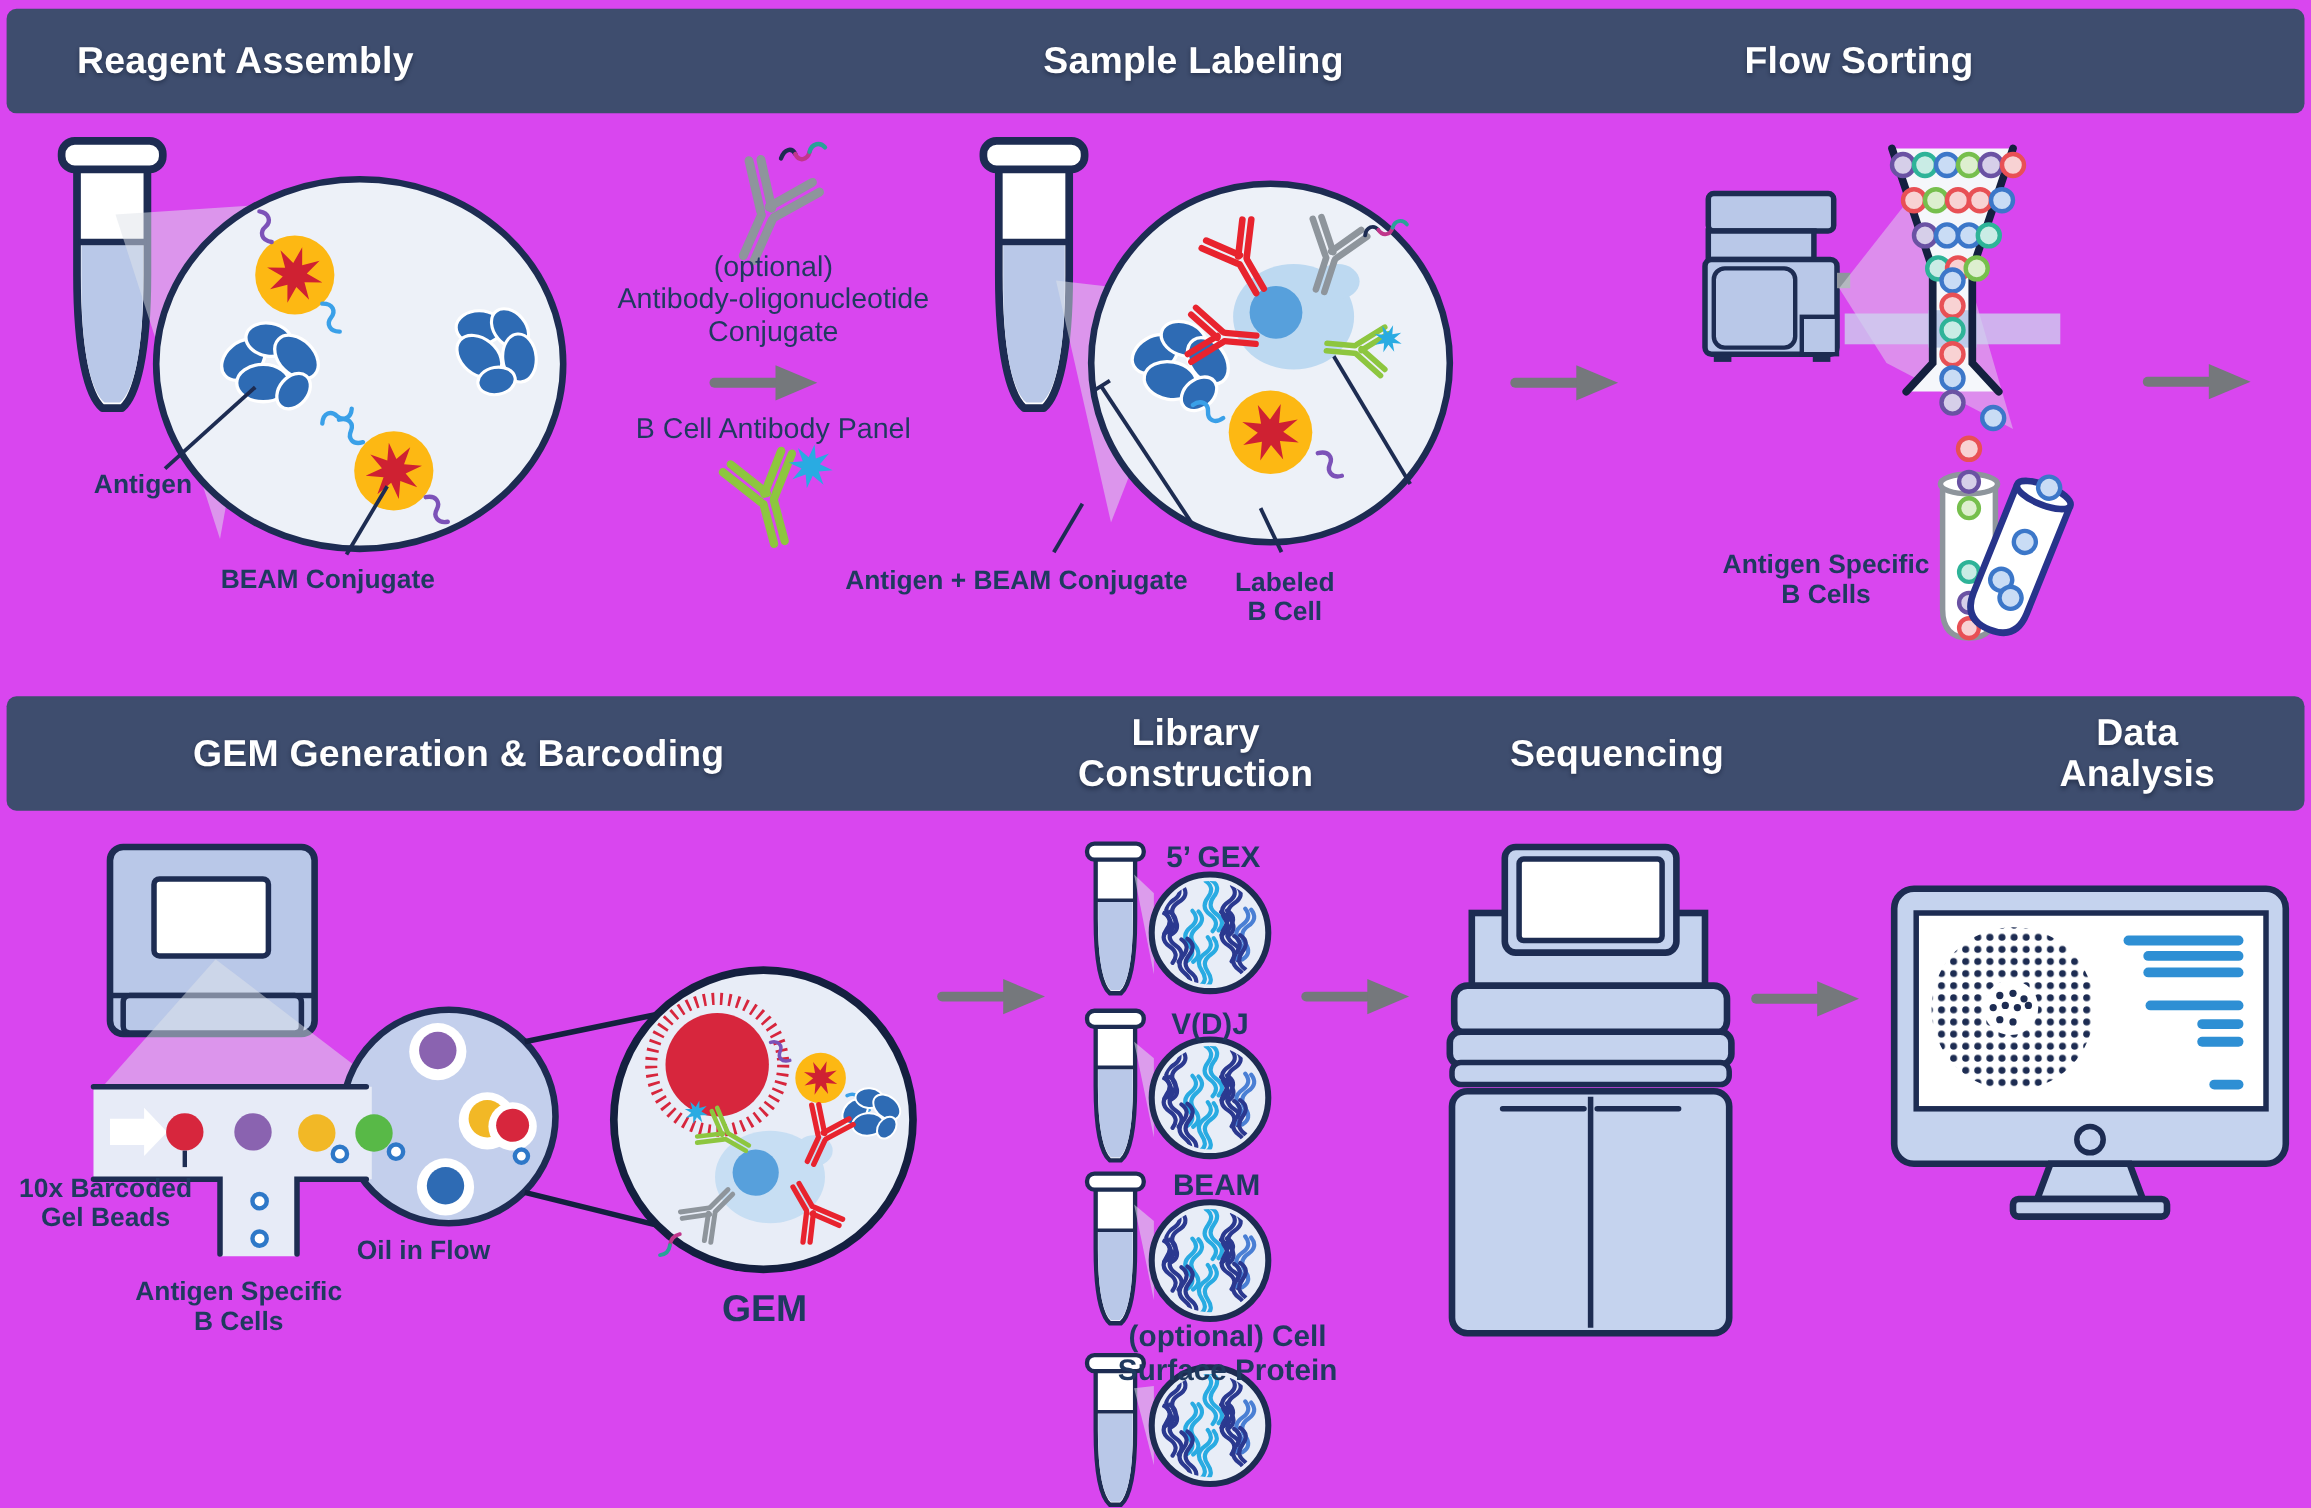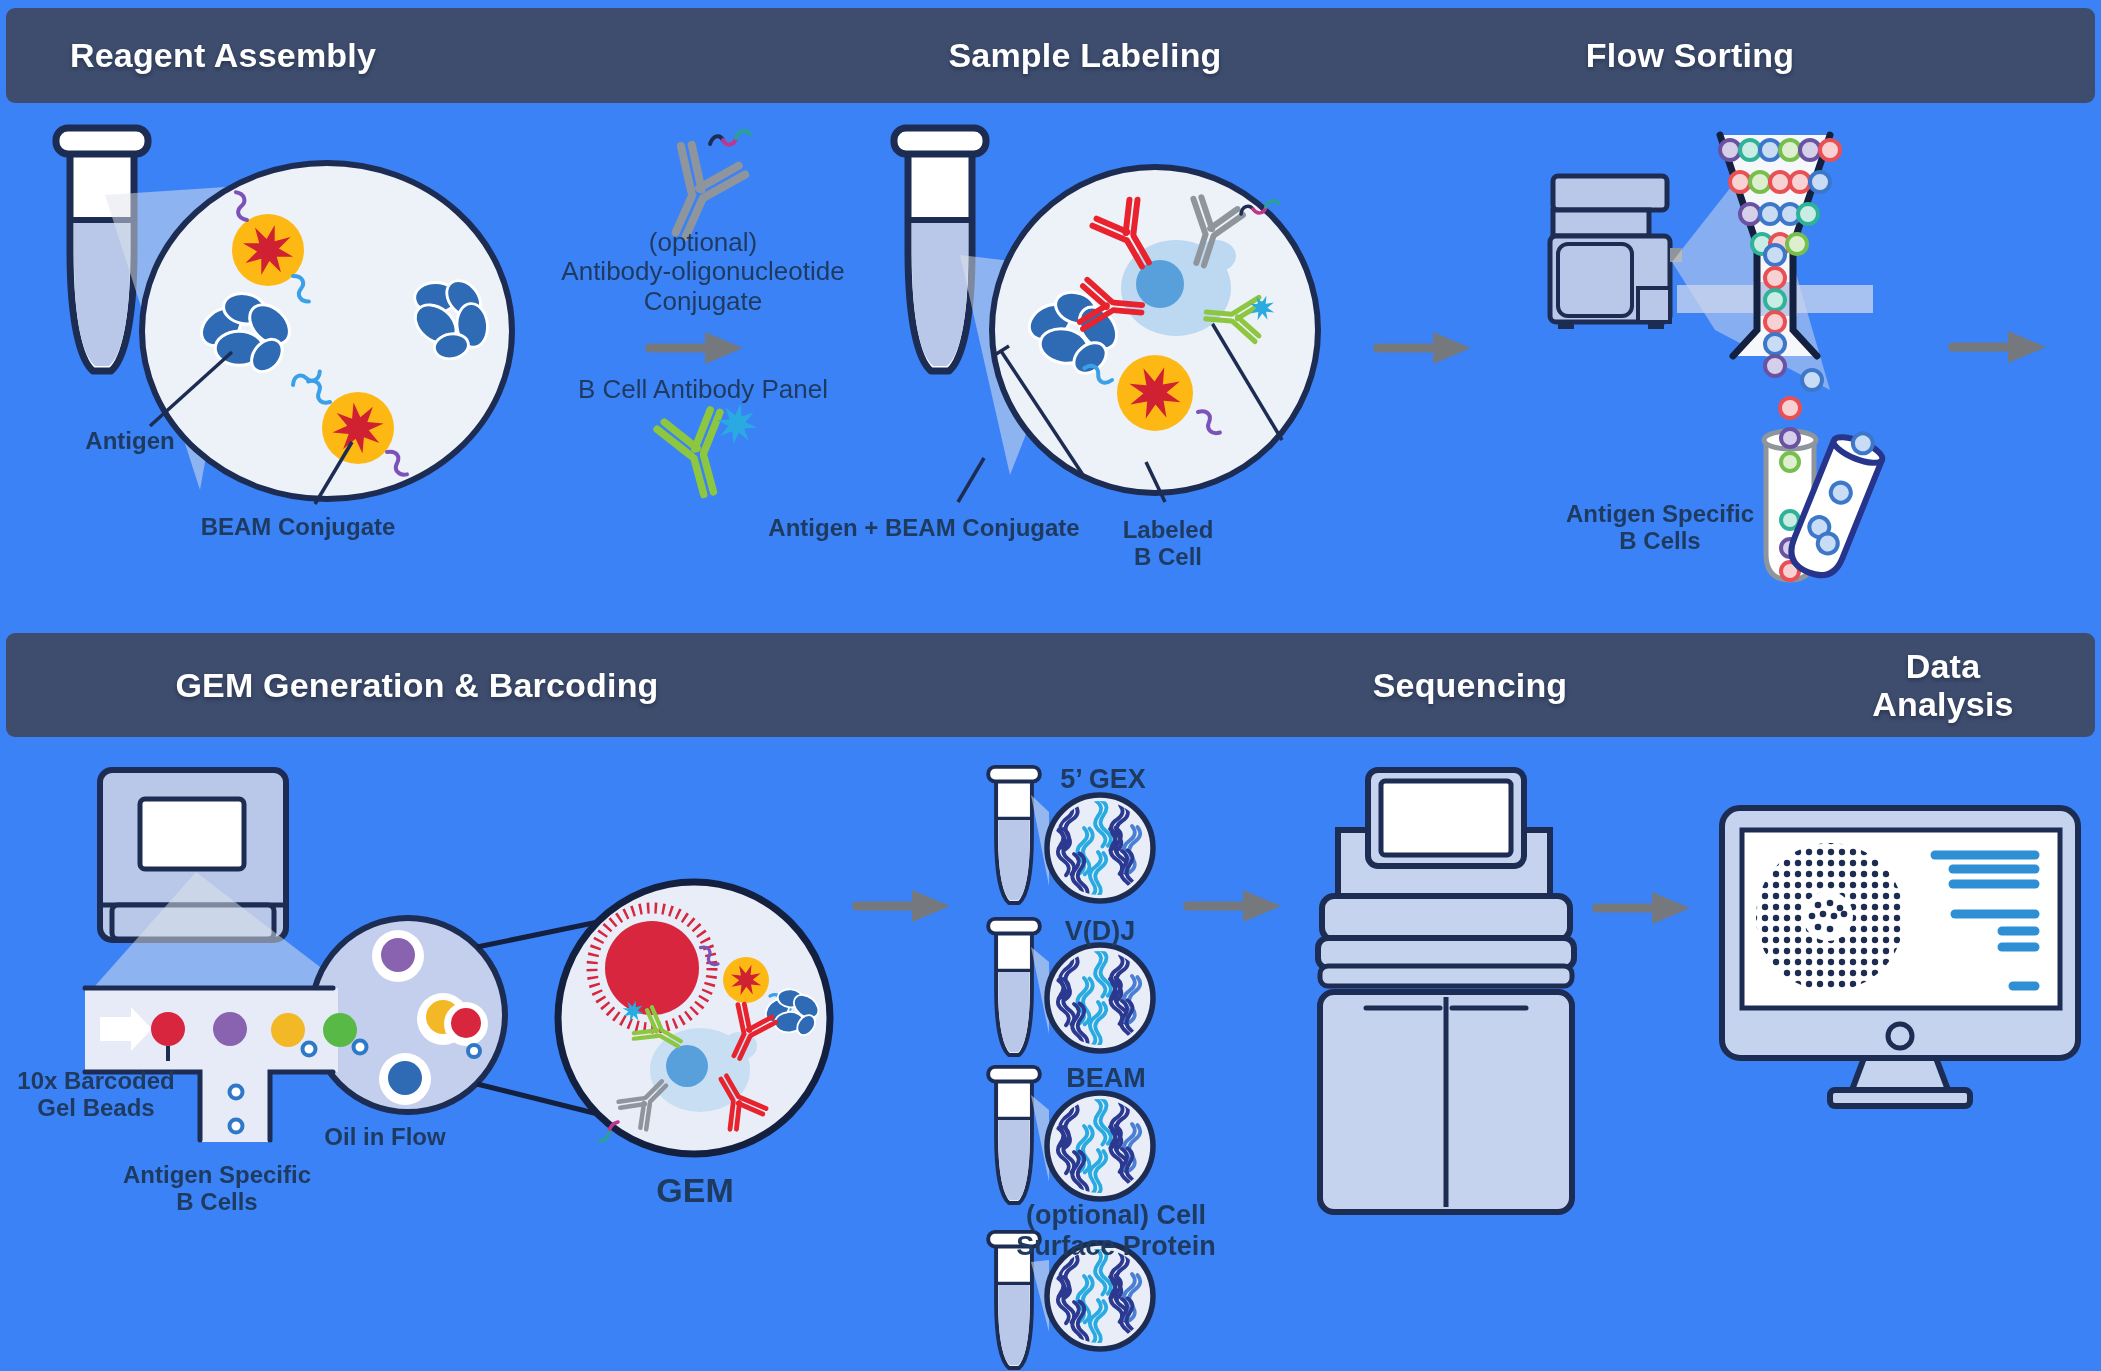--- a/index.html
+++ b/index.html
@@ -1,17 +1,17 @@
 <!DOCTYPE html>
 <html style="--header-bar: #3e4d6e; --outline-navy: #1d2c52; --text-navy: #1f3a5f; --instrument-blue: #b9c8e8; --pale-circle: #edf1f8; --antigen-blue: #2e6bb4; --bead-yellow: #fdb813; --star-red: #cf2132; --gel-bead-red: #d7263d; --antibody-red: #e8232e; --antibody-green: #8dc63f; --antibody-gray: #8e959c; --star-cyan: #29abe2; --arrow-gray: #75787c; --analysis-blue: #2e8fd4;"><head>
 <meta charset="utf-8">
 <style>
   html,body{margin:0;padding:0;background:#fff;}
   .canvas{
-    position:relative;width:2101px;height:1371px;background:#3b82f6;overflow:hidden;
+    position:relative;width:2101px;height:1371px;background:#d946ef;overflow:hidden;
     font-family:"Liberation Sans",sans-serif;
   }
   .bar{
     position:absolute;left:6px;width:2089px;background:var(--header-bar,#3e4d6e);
     border-radius:9px;
   }
   .bar1{top:8px;height:95px;}
   .bar2{top:633px;height:104px;}
   .hdr-title{
     position:absolute;transform:translate(-50%,-50%);color:#fff;font-size:34px;font-weight:700;
@@ -397,20 +397,22 @@
         <path d="M1864,1058 L1936,1058 L1948,1090 L1852,1090 Z" fill="#c5d3ee" stroke="#1d2c52" stroke-width="6"></path>
         <rect x="1830" y="1090" width="140" height="16" rx="5" fill="#c5d3ee" stroke="#1d2c52" stroke-width="6"></rect>
       </g>
     </g>
   </svg>
 
   <div class="hdr-title" style="left:223px;top:55px">Reagent Assembly</div>
   <div class="hdr-title" style="left:1085px;top:55px">Sample Labeling</div>
   <div class="hdr-title" style="left:1690px;top:55px">Flow Sorting</div>
   <div class="hdr-title" style="left:417px;top:685px">GEM Generation &amp; Barcoding</div>
+  <div class="hdr-title" style="left:1087px;top:685px">Library
+Construction</div>
   <div class="hdr-title" style="left:1470px;top:685px">Sequencing</div>
   <div class="hdr-title" style="left:1943px;top:685px">Data Analysis</div>
 
   <div class="lbl" style="left:130px;top:441px">Antigen</div>
   <div class="lbl" style="left:298px;top:527px">BEAM Conjugate</div>
   <div class="lbl small" style="left:703px;top:272px">(optional)
 Antibody-oligonucleotide
 Conjugate</div>
   <div class="lbl small" style="left:703px;top:390px">B Cell Antibody Panel</div>
   <div class="lbl" style="left:924px;top:528px">Antigen + BEAM Conjugate</div>

